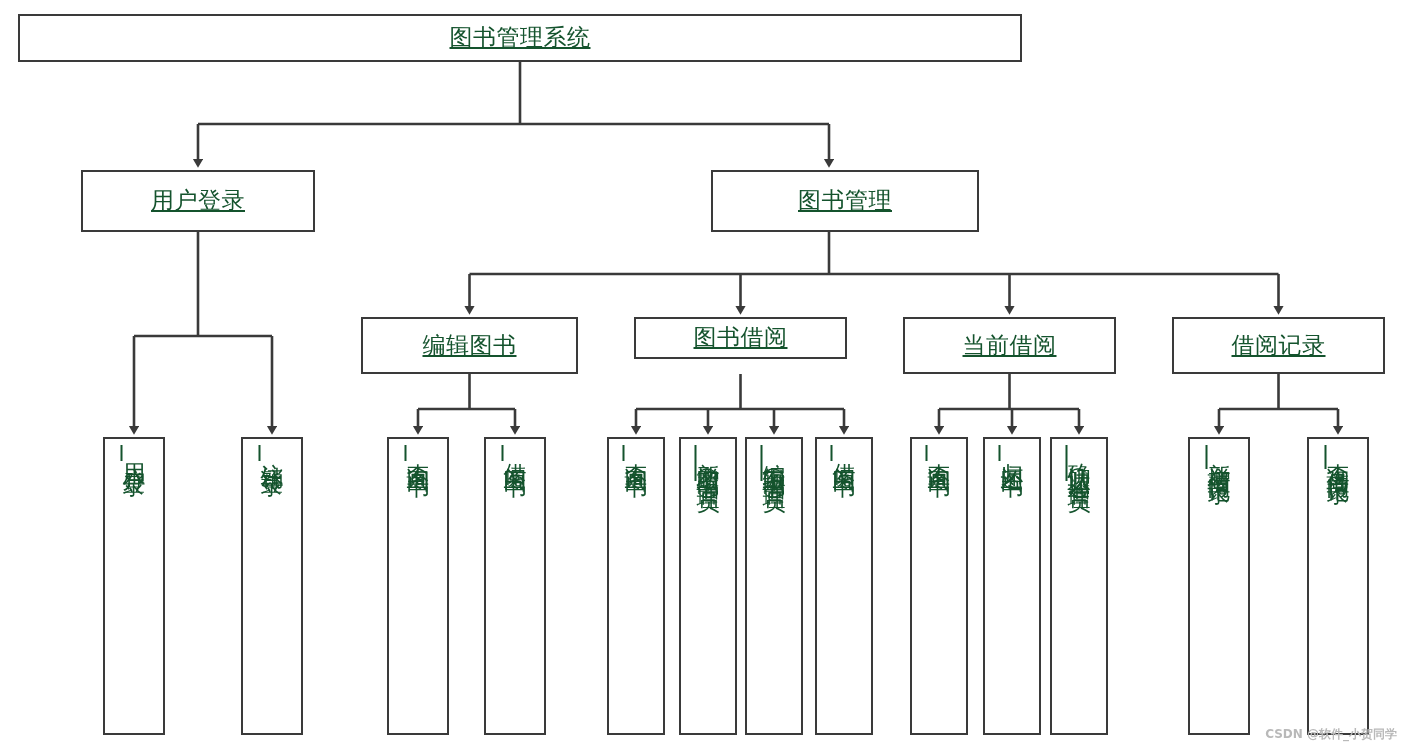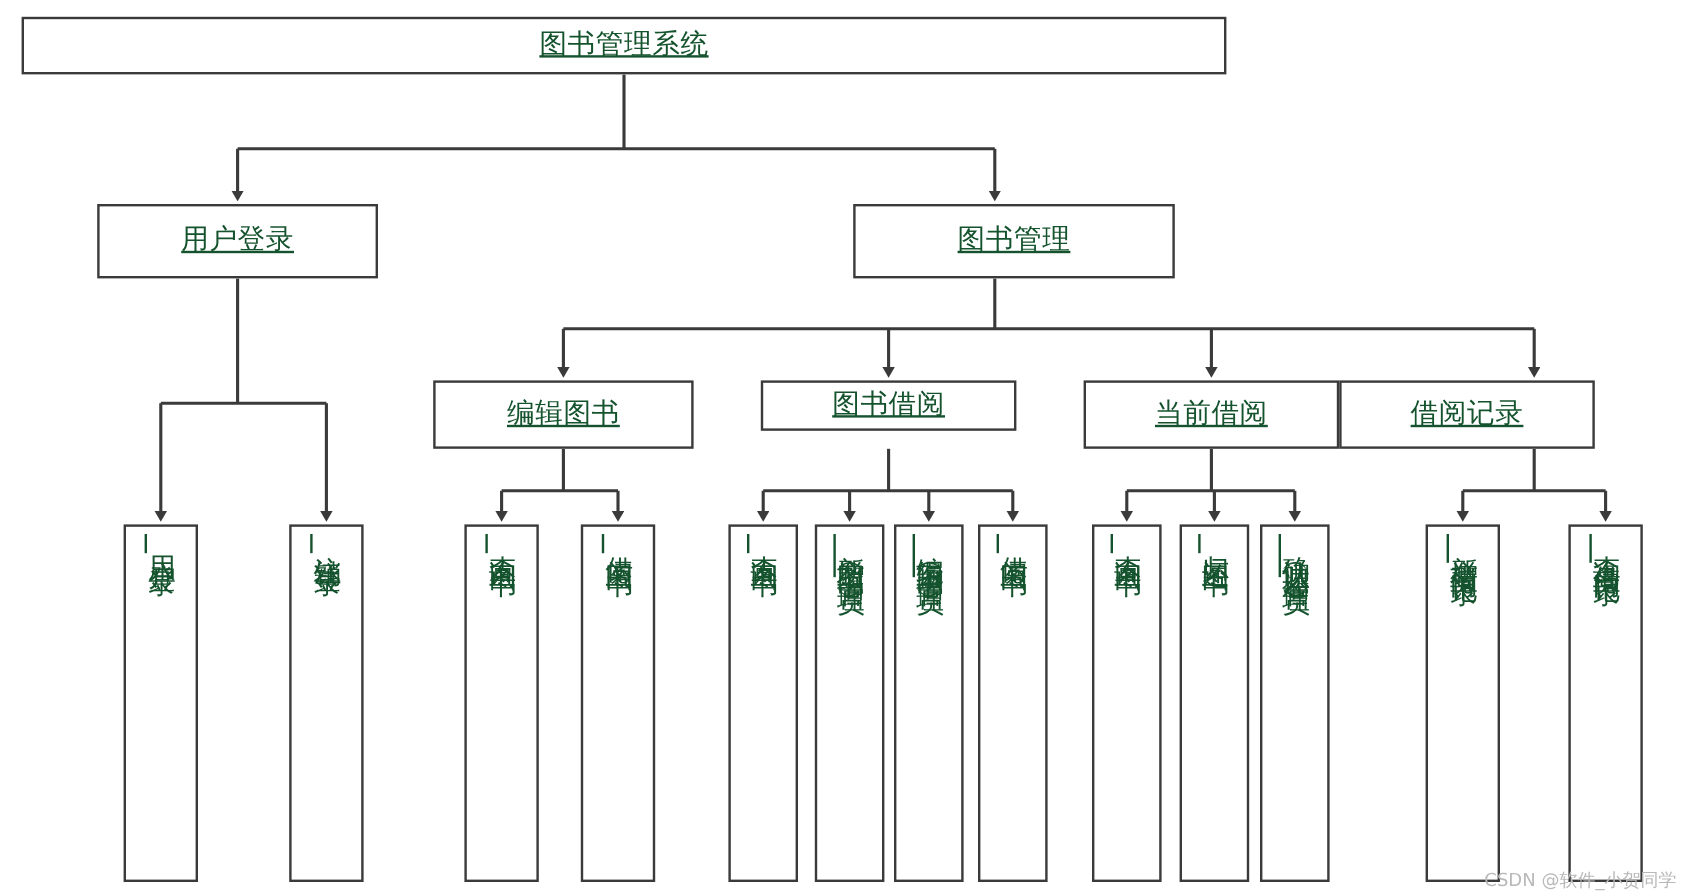--- a/index.html
+++ b/index.html
@@ -66,25 +66,26 @@
     font-size: 23px;
     letter-spacing: 4px;
     line-height: 1;
     white-space: nowrap;
     max-height: 290px;
   }
   .watermark {
     position: absolute;
     right: 8px;
     bottom: 4px;
-    font-size: 15px;
+    font-size: 12px;
     color: #b9b9b9;
     z-index: 5;
     white-space: nowrap;
     font-family: "DejaVu Sans", "Liberation Sans", sans-serif;
+    font-weight: bold;
   }
 </style>
 </head>
 <body>
 
 <div id="canvas">
   <svg id="edges" viewBox="0 0 1405 747" xmlns="http://www.w3.org/2000/svg">
     <defs>
       <marker id="arrow" markerWidth="9" markerHeight="11" refX="1.2" refY="5.2" orient="auto" markerUnits="userSpaceOnUse">
         <path d="M0,0 L9,5.2 L0,10.4 z" fill="#3a3a3a"></path>
@@ -139,21 +140,21 @@
     </div>
     <div class="node horiz" style="left: 361px; top: 317px; width: 217px; height: 57px;">
       <span class="node-label">编辑图书</span>
     </div>
     <div class="node horiz" style="left: 634px; top: 317px; width: 213px; height: 42px;">
       <span class="node-label">图书借阅</span>
     </div>
     <div class="node horiz" style="left: 903px; top: 317px; width: 213px; height: 57px;">
       <span class="node-label">当前借阅</span>
     </div>
-    <div class="node horiz" style="left: 1116px; top: 317px; width: 213px; height: 57px;">
+    <div class="node horiz" style="left: 1172px; top: 317px; width: 213px; height: 57px;">
       <span class="node-label">借阅记录</span>
     </div>
     <div class="node vert" style="left: 103px; top: 437px; width: 62px; height: 298px;">
       <span class="node-label">用户登录</span>
     </div>
     <div class="node vert" style="left: 241px; top: 437px; width: 62px; height: 298px;">
       <span class="node-label">注销登录</span>
     </div>
     <div class="node vert" style="left: 387px; top: 437px; width: 62px; height: 298px;">
       <span class="node-label">查询图书</span>

